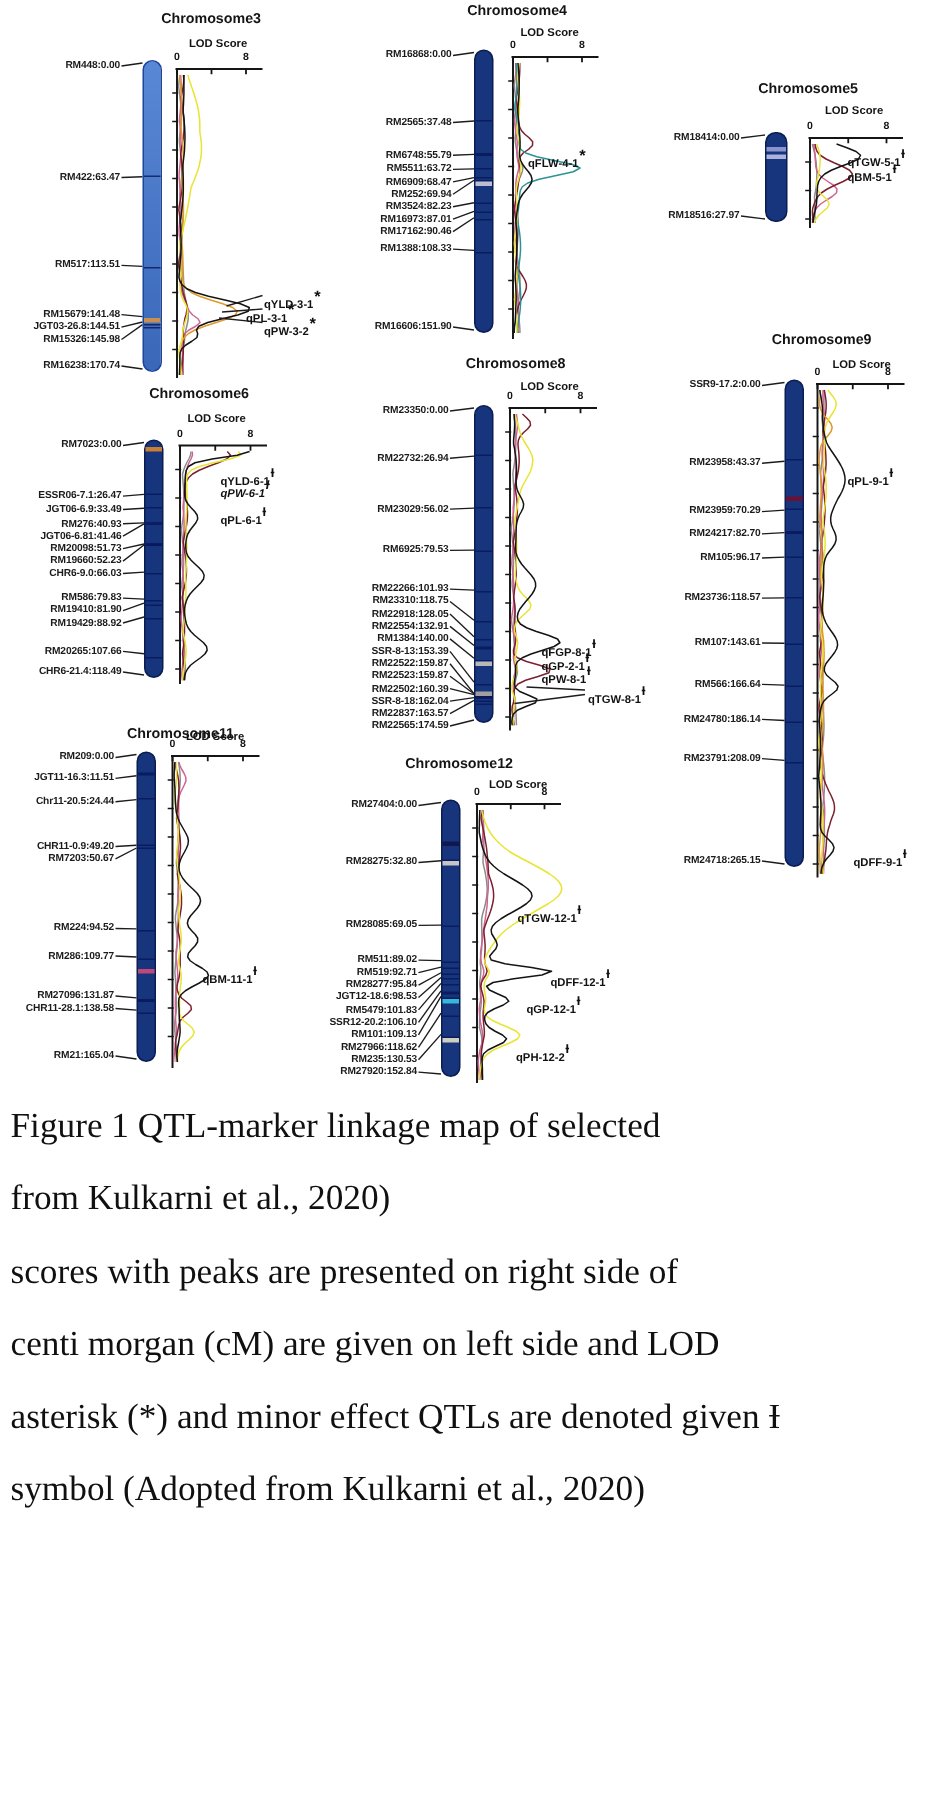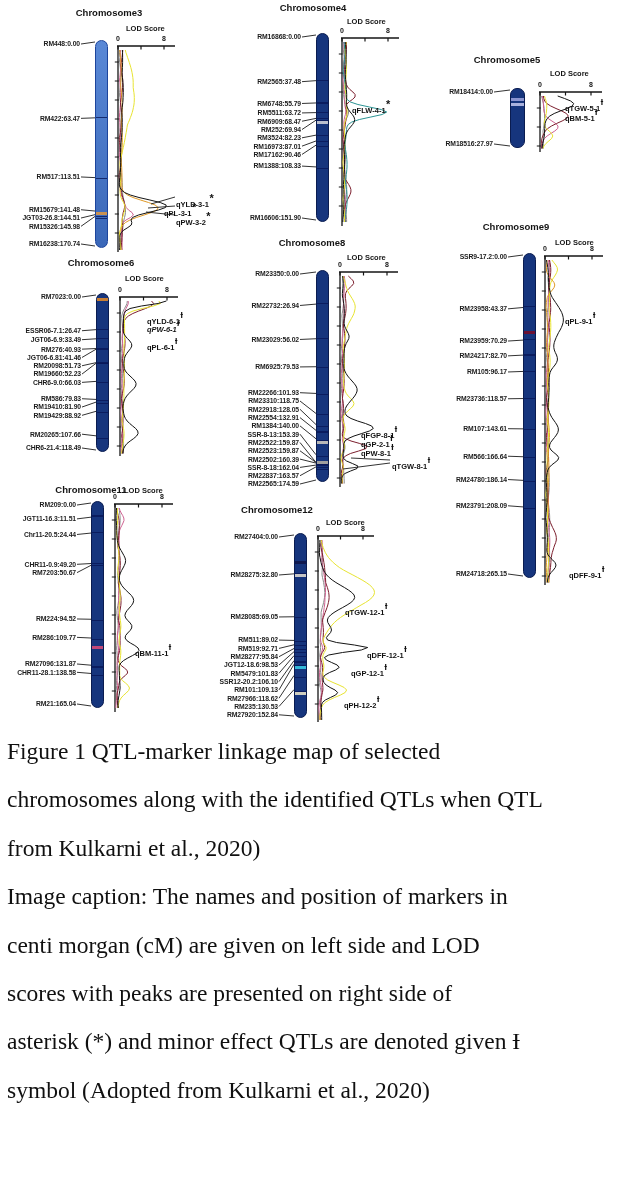--- a/index.html
+++ b/index.html
@@ -1,19 +1,19 @@
 <!DOCTYPE html>
 <html><head>
 <meta charset="utf-8">
 <style>
   html,body{margin:0;padding:0;background:#ffffff;}
   #page{position:relative;width:617px;height:1200px;background:#ffffff;overflow:hidden;
         font-family:"Liberation Sans",sans-serif;}
   .chrom-title{position:absolute;font:bold 9.5px "Liberation Sans",sans-serif;color:#141414;
-        text-align:center;width:130px;white-space:nowrap;}
+        text-align:right;width:130px;white-space:nowrap;}
   .lod-label{position:absolute;font:bold 7.5px "Liberation Sans",sans-serif;color:#141414;white-space:nowrap;}
   .tick-label{position:absolute;font:bold 7px "Liberation Sans",sans-serif;color:#141414;width:10px;text-align:center;}
   .bar{position:absolute;border-radius:7px;background:#16357d;border:1.6px solid #0a1c50;box-sizing:border-box;}
   .bar-light{background:linear-gradient(#5988d6,#3a67b8);border-color:#1d459c;}
   .seg{position:absolute;left:0;right:0;height:1.2px;background:rgba(8,22,88,0.8);}
   .band{position:absolute;left:0;right:0;height:3px;}
   .marker-label{position:absolute;font:bold 6.8px/7.4px "Liberation Sans",sans-serif;color:#1b1b1b;
         text-align:right;width:100px;letter-spacing:-0.1px;white-space:nowrap;}
   .qtl-label{position:absolute;font:bold 7.5px "Liberation Sans",sans-serif;color:#111;white-space:nowrap;}
   .qtl-label sup{font-size:8.5px;position:relative;top:-2px;left:0.5px;}
@@ -505,21 +505,19 @@
       <div class="marker-label" style="left: 178px; top: 694.592px;">RM27966:118.62</div>
       <div class="marker-label" style="left: 178px; top: 702.892px;">RM235:130.53</div>
       <div class="marker-label" style="left: 178px; top: 711.192px;">RM27920:152.84</div>
       <div class="qtl-label" style="left: 345px; top: 603px;"><span>qTGW-12-1</span><sup class="minor">Ɨ</sup></div>
       <div class="qtl-label" style="left: 367px; top: 646px;"><span>qDFF-12-1</span><sup class="minor">Ɨ</sup></div>
       <div class="qtl-label" style="left: 351px; top: 664px;"><span>qGP-12-1</span><sup class="minor">Ɨ</sup></div>
       <div class="qtl-label" style="left: 344px; top: 684px; margin-top: 12px;"><span>qPH-12-2</span><sup class="minor">Ɨ</sup></div>
     </div>
   <div id="caption">
       <div class="caption-line">Figure 1 QTL-marker linkage map of selected</div>
-      <div class="caption-line">chromosomes along with the identified QTLs when QTL</div>
       <div class="caption-line">from Kulkarni et al., 2020)</div>
-      <div class="caption-line">Image caption: The names and position of markers in</div>
+      <div class="caption-line">scores with peaks are presented on right side of</div>
       <div class="caption-line">centi morgan (cM) are given on left side and LOD</div>
-      <div class="caption-line">scores with peaks are presented on right side of</div>
       <div class="caption-line">asterisk (*) and minor effect QTLs are denoted given Ɨ</div>
       <div class="caption-line">symbol (Adopted from Kulkarni et al., 2020)</div>
     </div>
 </div>
 
 </body></html>

